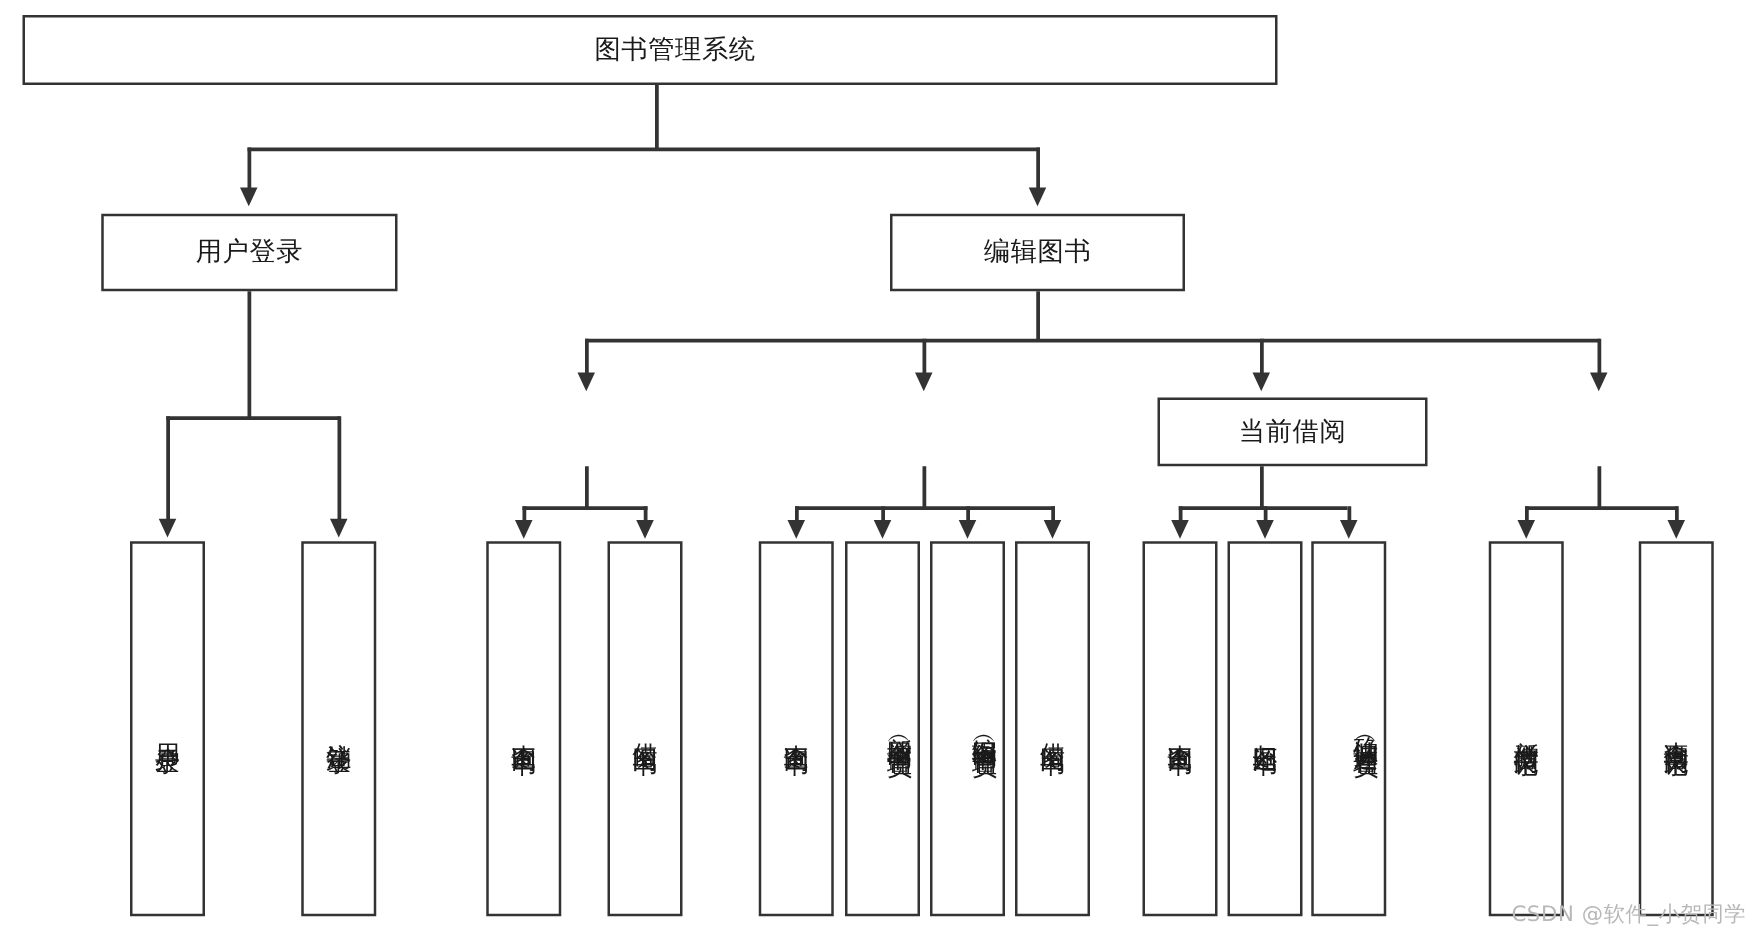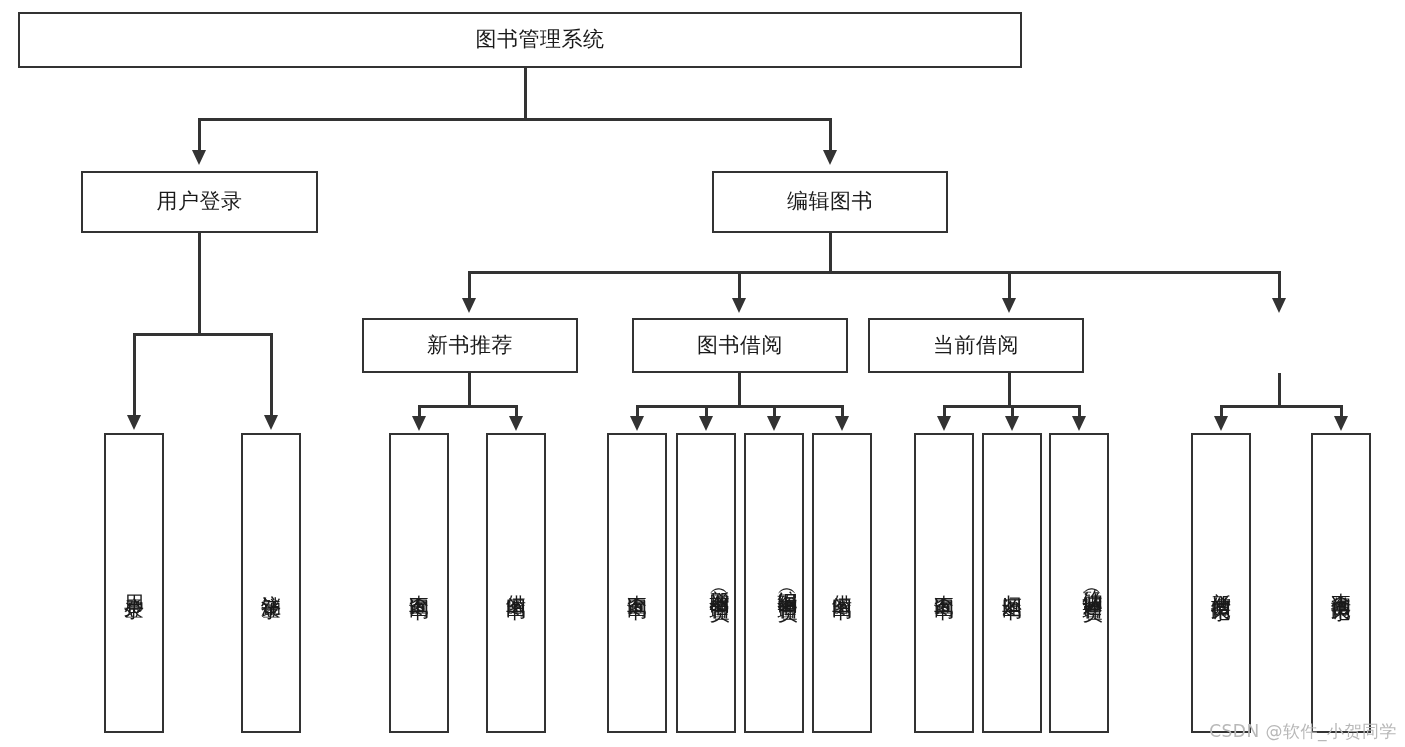--- a/index.html
+++ b/index.html
@@ -106,27 +106,21 @@
 
   <div class="edge v" style="left:468px; top:271px; width:2.5px; height:30px;"></div>
   <div class="arrow" style="left:462px; top:298px;"></div>
   <div class="edge v" style="left:738px; top:271px; width:2.5px; height:30px;"></div>
   <div class="arrow" style="left:732px; top:298px;"></div>
   <div class="edge v" style="left:1008px; top:271px; width:2.5px; height:30px;"></div>
   <div class="arrow" style="left:1002px; top:298px;"></div>
   <div class="edge v" style="left:1278px; top:271px; width:2.5px; height:30px;"></div>
   <div class="arrow" style="left:1272px; top:298px;"></div>
 
-  <div class="node horiz" style="left:362px; top:318px; width:216px; height:55px;">
-    <span>新书推荐</span>
-  </div>
-  <div class="node horiz" style="left:632px; top:318px; width:216px; height:55px;">
-    <span>图书借阅</span>
-  </div>
-  <div class="node horiz" style="left:868px; top:318px; width:216px; height:55px;">
+  <div class="node horiz" style="left:926px; top:318px; width:216px; height:55px;">
     <span>当前借阅</span>
   </div>
 
   <div class="edge v" style="left:468px; top:373px; width:2.5px; height:34px;"></div>
   <div class="edge h" style="left:418px; top:405px; width:100px; height:2.5px;"></div>
   <div class="edge v" style="left:418px; top:405px; width:2.5px; height:14px;"></div>
   <div class="arrow" style="left:412px; top:416px;"></div>
   <div class="edge v" style="left:515px; top:405px; width:2.5px; height:14px;"></div>
   <div class="arrow" style="left:509px; top:416px;"></div>
 

